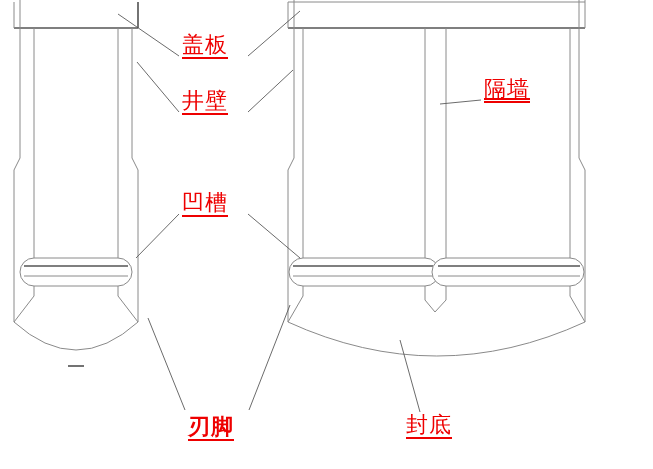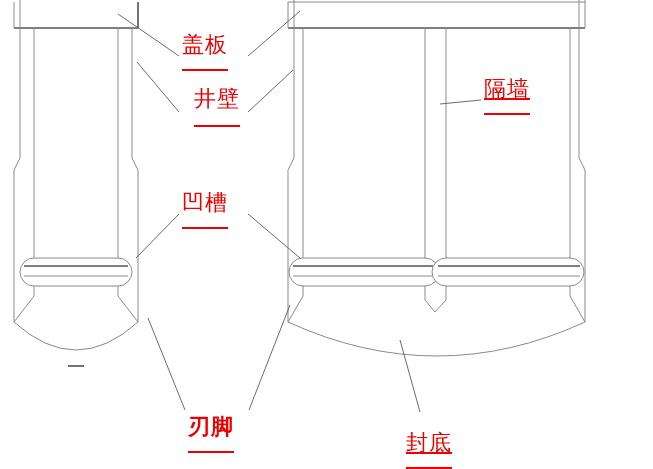--- a/index.html
+++ b/index.html
@@ -48,21 +48,21 @@
   }
   .label-text {
     position: absolute;
     color: #ee0000;
     font-size: 22px;
     font-family: "DejaVu Sans", "Liberation Sans", sans-serif;
     font-weight: 400;
     line-height: 1;
     white-space: nowrap;
     border-bottom: 2px solid #ee0000;
-    padding-bottom: 13px;
+    padding-bottom: 1px;
     letter-spacing: 1px;
     user-select: none;
   }
 </style>
 </head>
 <body>
 
 <div id="diagram-root">
 
   <svg id="drawing" viewBox="0 0 653 469">
@@ -186,23 +186,23 @@
         <line x1="248" y1="214" x2="300" y2="258" class="leader"></line>
         <line x1="185" y1="410" x2="148" y2="318" class="leader"></line>
         <line x1="249" y1="410" x2="290" y2="305" class="leader"></line>
         <line x1="420" y1="412" x2="400" y2="340" class="leader"></line>
       </g>
 
   </svg>
 
   <div class="label-text" style="left:182px; top:34px;">盖板</div>
 
-  <div class="label-text" style="left:194px; top:90px;font-family:Liberation Mono, monospace;">井壁</div>
+  <div class="label-text" style="left:182px; top:90px;">井壁</div>
 
   <div class="label-text" style="left:484px; top:78px;text-decoration:underline;">隔墙</div>
 
   <div class="label-text" style="left:182px; top:192px;font-family:Liberation Serif, serif;">凹槽</div>
 
   <div class="label-text" style="left:188px; top:416px;font-weight:bold;">刃脚</div>
 
-  <div class="label-text" style="left:406px; top:432px;text-decoration:underline;">封底</div>
+  <div class="label-text" style="left:406px; top:414px;">封底</div>
 
 </div>
 
 </body></html>

